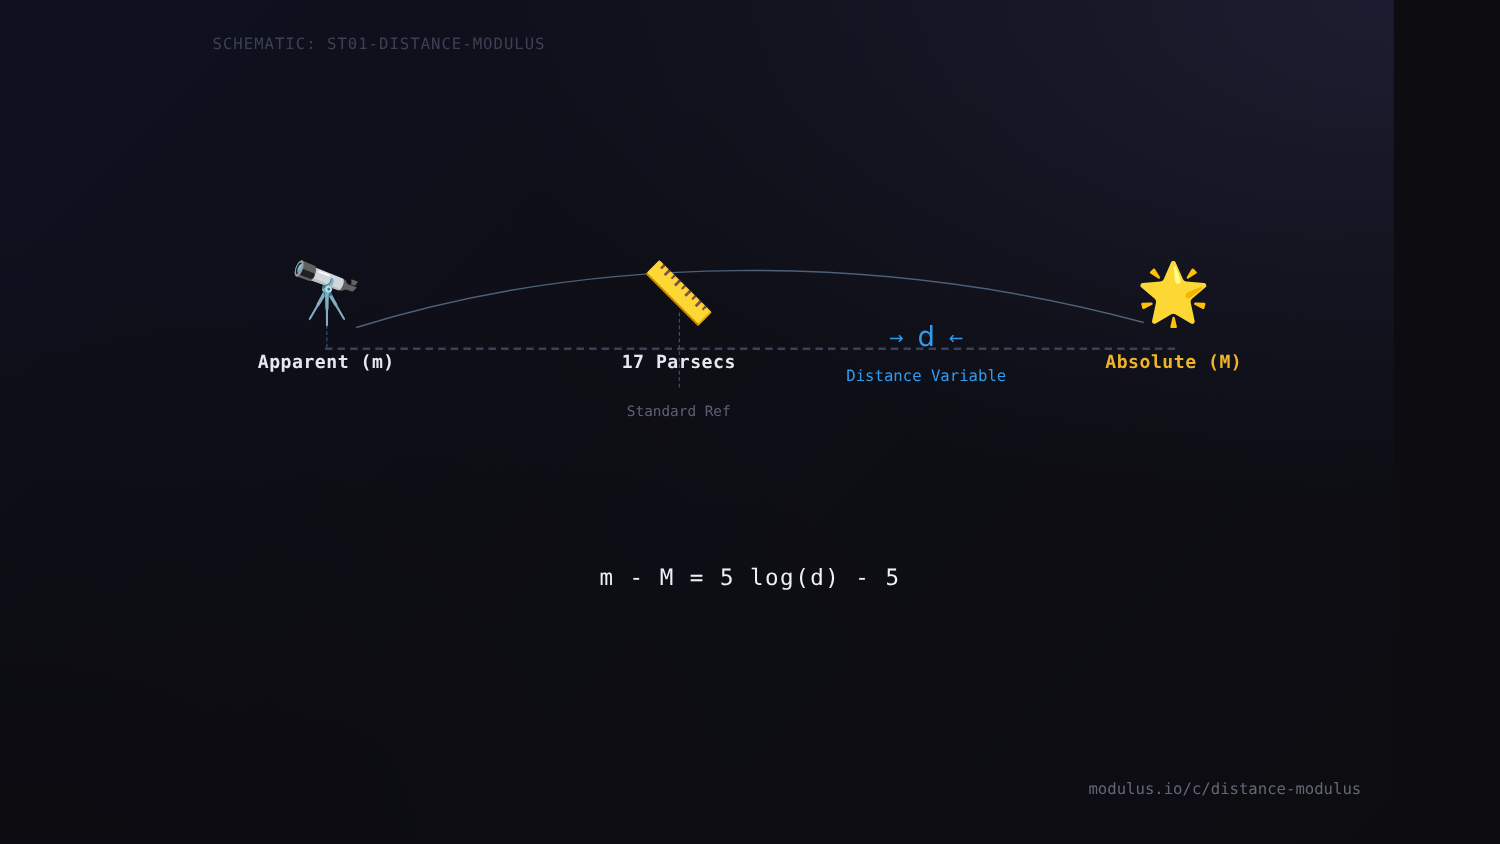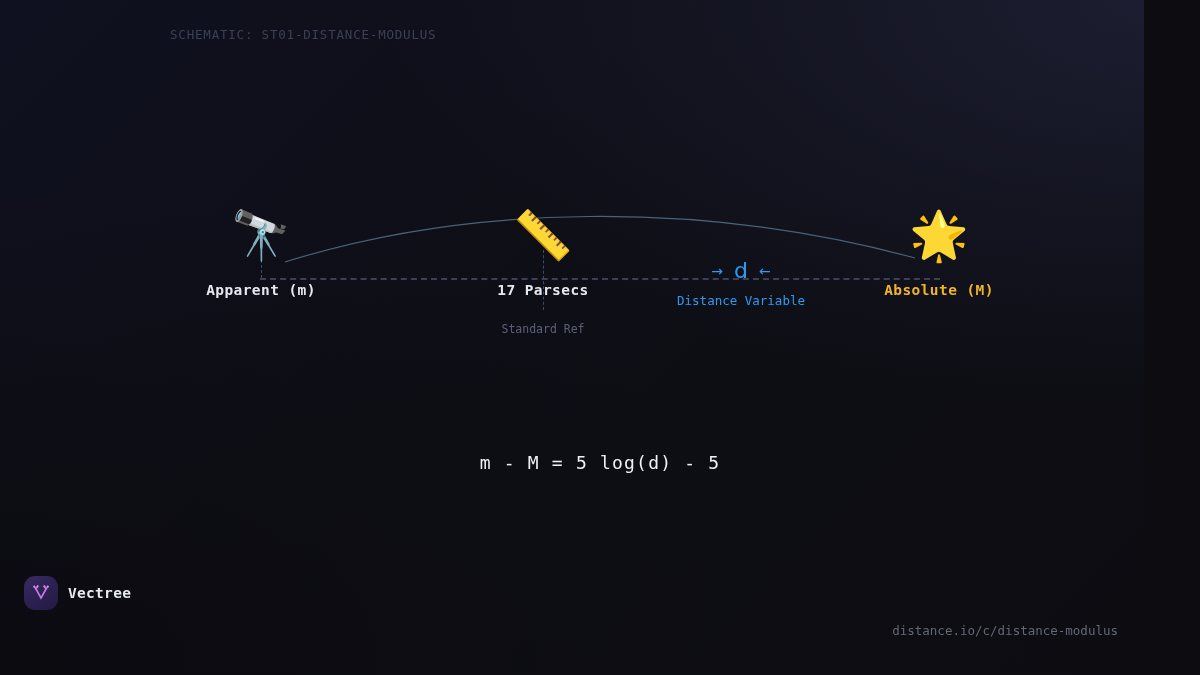--- a/index.html
+++ b/index.html
@@ -10,21 +10,20 @@
   #stage {
     position: relative;
     width: 1115px;
     height: 675px;
     overflow: hidden;
     background:
       radial-gradient(120% 110% at 100% 0%, #1c1d30 0%, #15162400 55%),
       radial-gradient(120% 120% at 0% 100%, #0b0b10 0%, #0b0b1000 60%),
       linear-gradient(135deg, #101120 0%, #0e0e16 45%, #0c0c11 100%);
     font-family: "DejaVu Sans Mono", "Liberation Mono", monospace;
-    padding-left: 29px;
     -webkit-font-smoothing: antialiased;
   }
 
   
   .schematic-id {
     position: absolute;
     left: 170px;
     top: 27px;
     font-family: "DejaVu Sans Mono", "Liberation Mono", monospace;
     font-size: 12.5px;
@@ -219,37 +218,17 @@
         <span class="dsym">d</span>
         <span class="arrow">←</span>
       </div>
       <span class="dvar-label">Distance Variable</span>
     </div>
 
   </div>
 
   <div class="formula">m - M = 5 log(d) - 5</div>
 
-  <div class="brand">
-    <span class="logo">
-      <svg width="22" height="22" viewBox="0 0 22 22" aria-hidden="true">
-        <g stroke="#c678dd" stroke-width="1.6" fill="none" stroke-linecap="round">
-          <path d="M6 7 L11 16 L16 7"></path>
-          <path d="M6 7 L4.2 4.6"></path>
-          <path d="M6 7 L7.6 4.4"></path>
-          <path d="M16 7 L17.8 4.6"></path>
-          <path d="M16 7 L14.4 4.4"></path>
-        </g>
-        <g fill="#d98fe8">
-          <circle cx="4.2" cy="4.6" r="1.05"></circle>
-          <circle cx="7.6" cy="4.4" r="1.05"></circle>
-          <circle cx="17.8" cy="4.6" r="1.05"></circle>
-          <circle cx="14.4" cy="4.4" r="1.05"></circle>
-        </g>
-      </svg>
-    </span>
-    <span class="brand-name">Vectree</span>
-  </div>
-
-
-  <div class="footer-url">distance.io/c/distance-modulus</div>
+
+
+  <div class="footer-url">modulus.io/c/distance-modulus</div>
 
 </div>
 
 </body></html>

